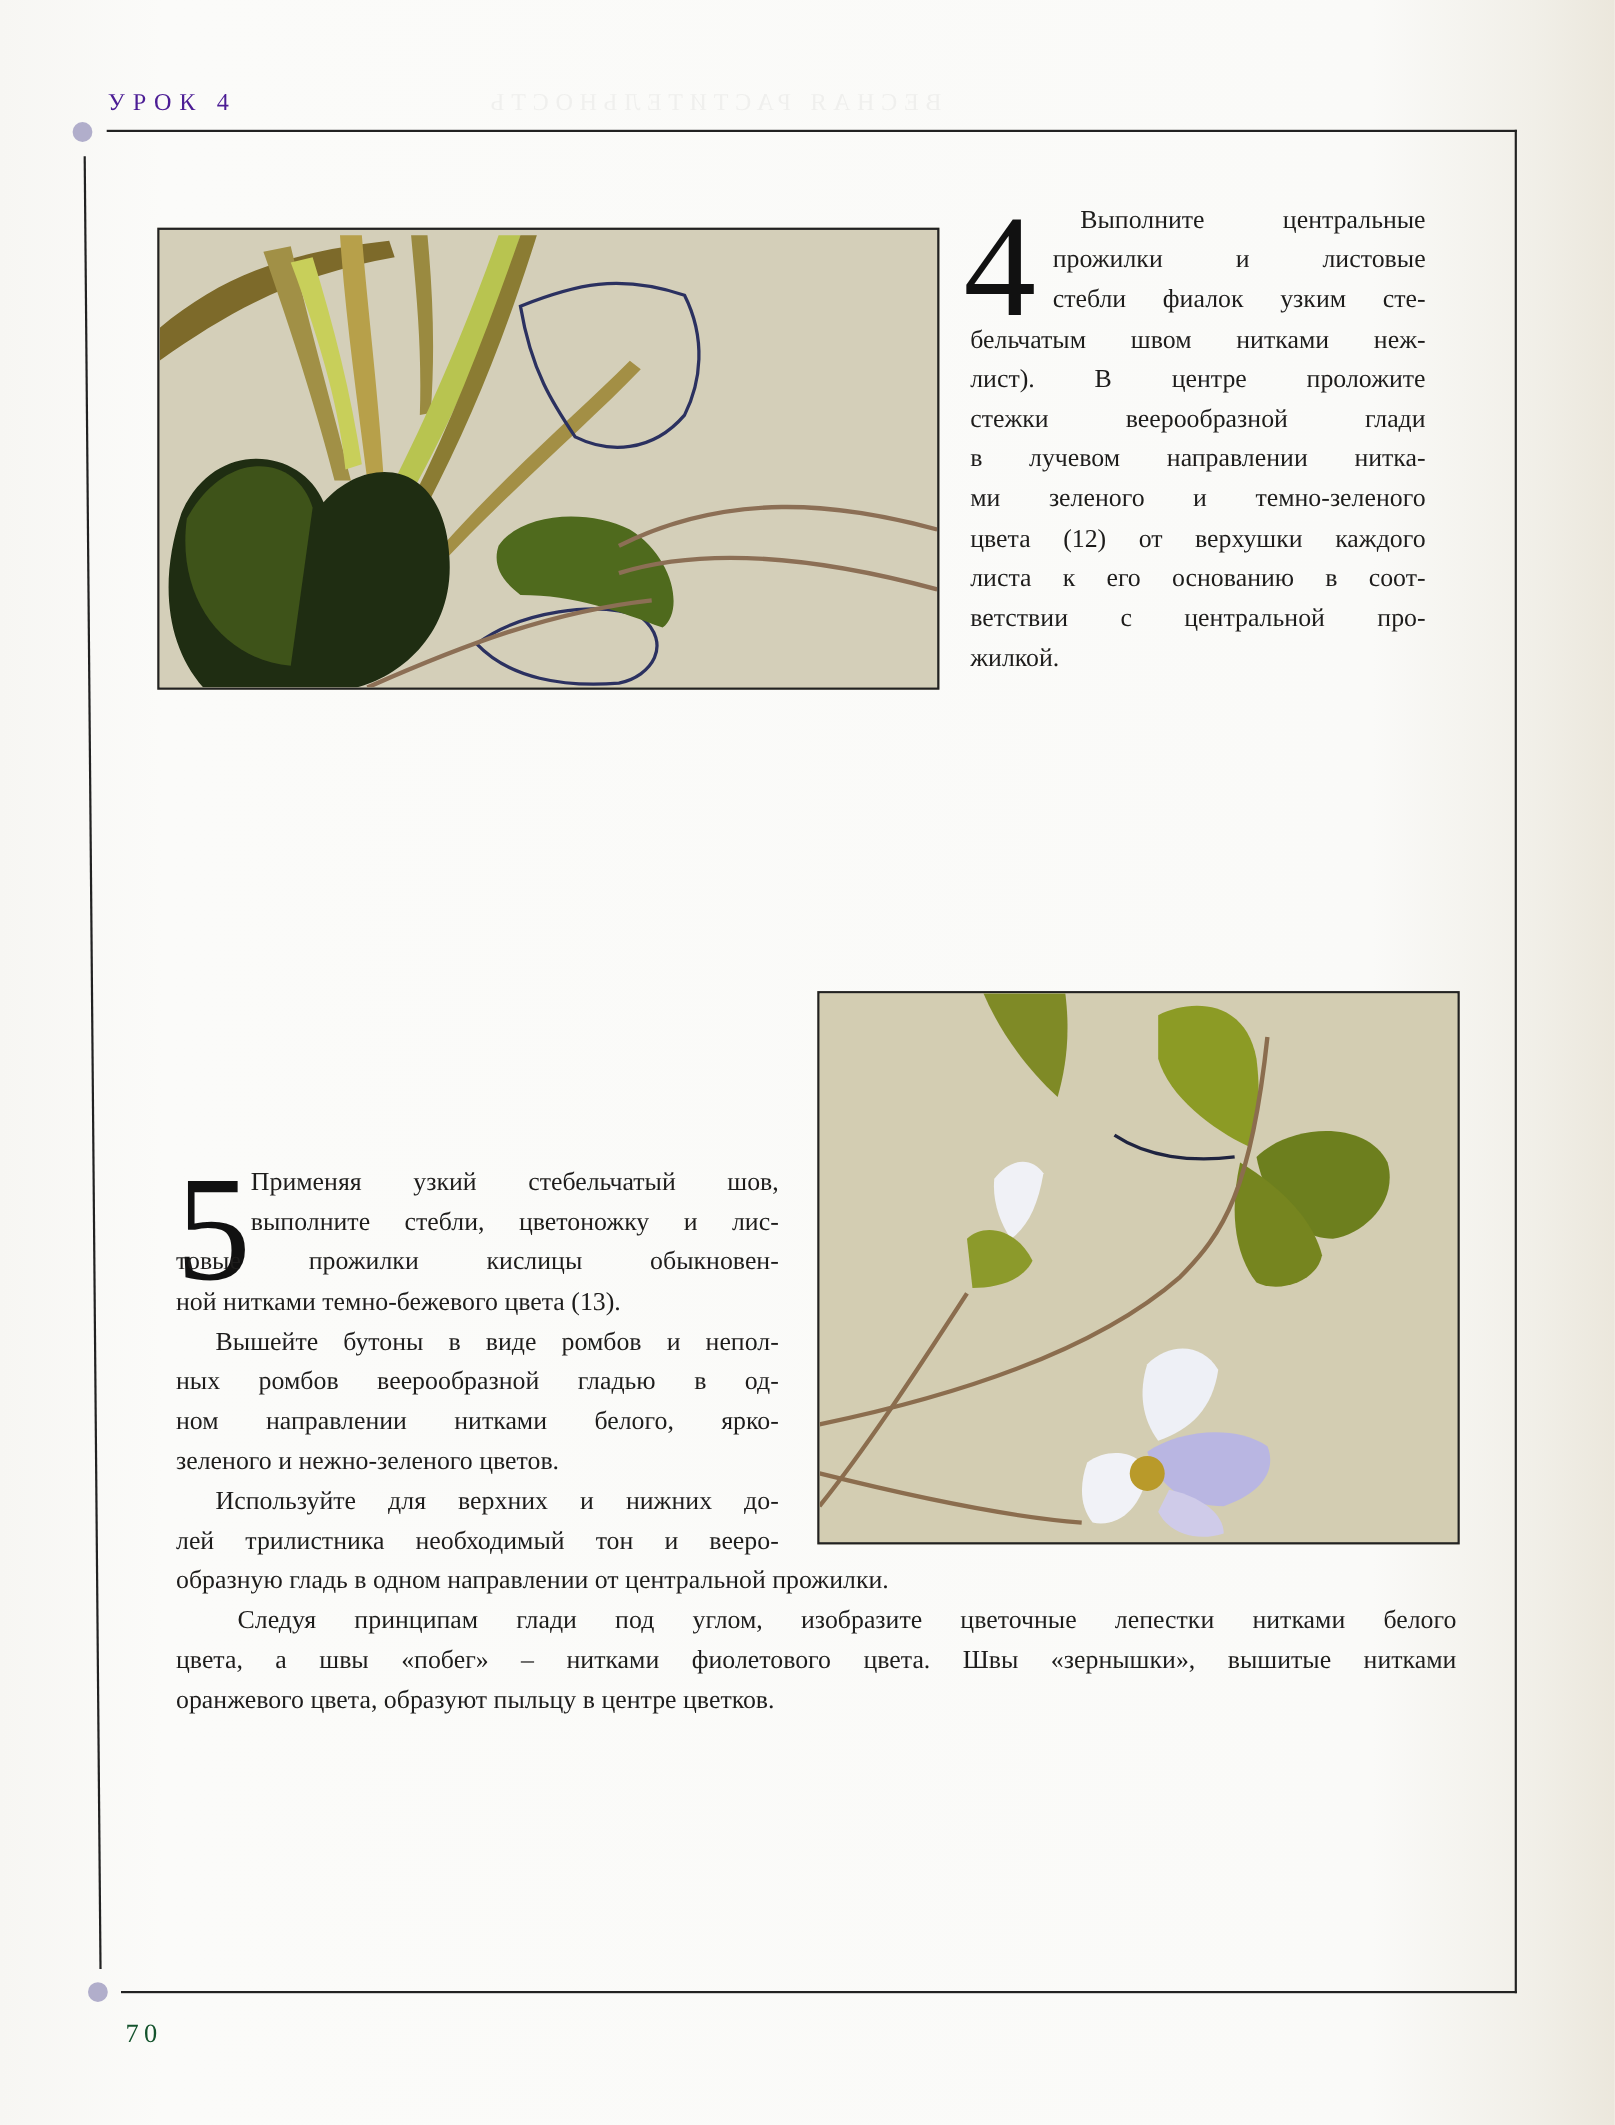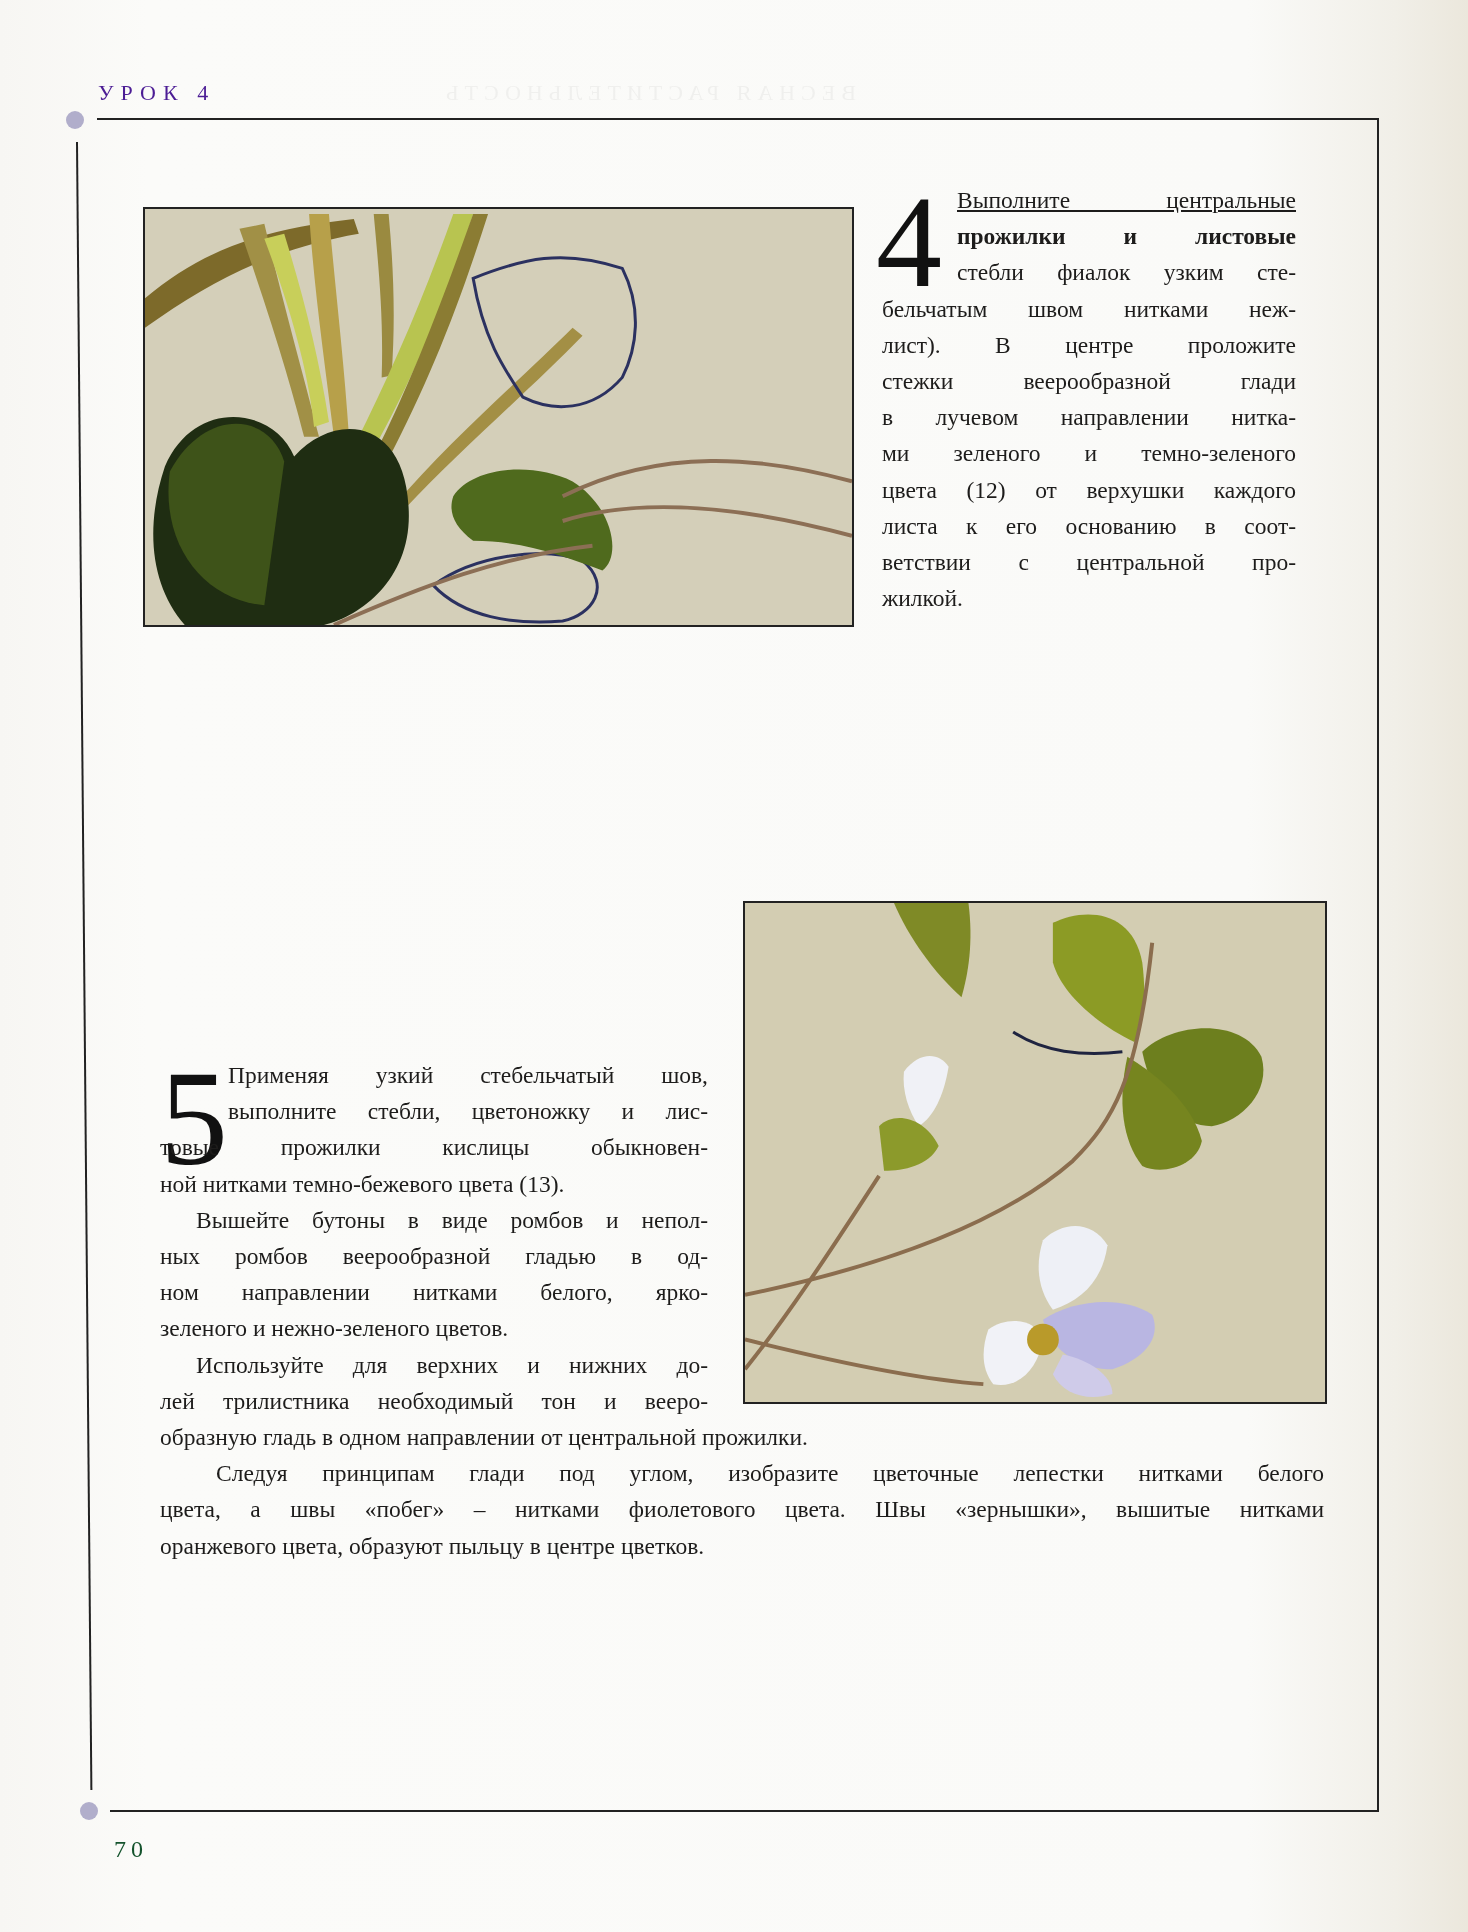--- a/index.html
+++ b/index.html
@@ -89,22 +89,22 @@
     <path d="M310,290 C330,260 390,255 430,275 C470,300 480,350 460,365 C420,350 380,335 330,335 C310,320 305,305 310,290 Z" fill="#4f6a1d"></path>
 
     <path d="M420,315 C500,290 600,300 711,330" stroke="#8c6f55" stroke-width="4" fill="none"></path>
     <path d="M420,290 C520,240 620,250 711,275" stroke="#8c6f55" stroke-width="4" fill="none"></path>
     <path d="M190,420 C280,380 360,350 450,340" stroke="#8c6f55" stroke-width="4" fill="none"></path>
   </svg>
 </div>
 
 <div class="dropcap" style="left:876px; top:176px; font-size:132px;">4</div>
 <div class="para" style="left:882px; top:182px; width:414px;">
-  <span class="line" style="margin-left:75px;text-decoration:underline;">Выполните центральные</span>
-  <span class="line" style="margin-left:75px;font-weight:bold;">прожилки и листовые</span>
+  <span class="line" style="margin-left:100px;">Выполните центральные</span>
+  <span class="line" style="margin-left:75px;">прожилки и листовые</span>
   <span class="line" style="margin-left:75px;">стебли фиалок узким сте-</span>
   <span class="line">бельчатым швом нитками неж-</span>
   <span class="line">лист). В центре проложите</span>
   <span class="line">стежки веерообразной глади</span>
   <span class="line">в лучевом направлении нитка-</span>
   <span class="line">ми зеленого и темно-зеленого</span>
   <span class="line">цвета (12) от верхушки каждого</span>
   <span class="line">листа к его основанию в соот-</span>
   <span class="line">ветствии с центральной про-</span>
   <span class="line last">жилкой.</span>

